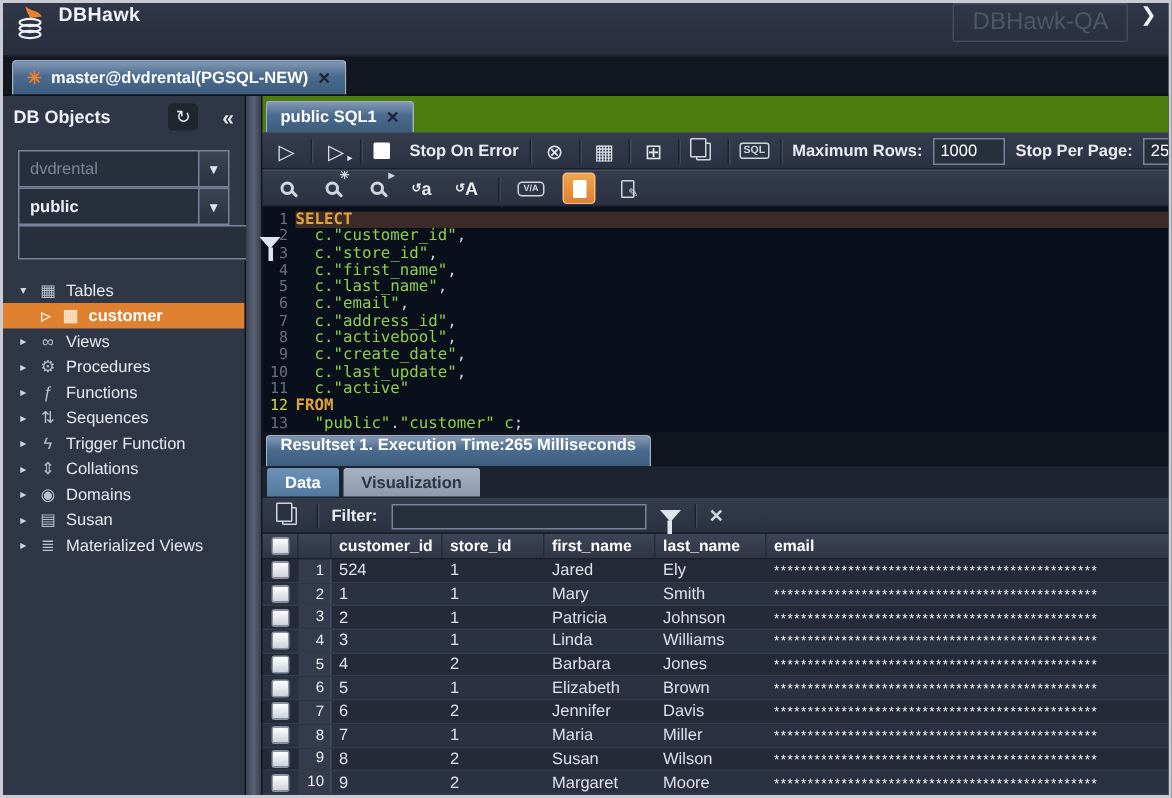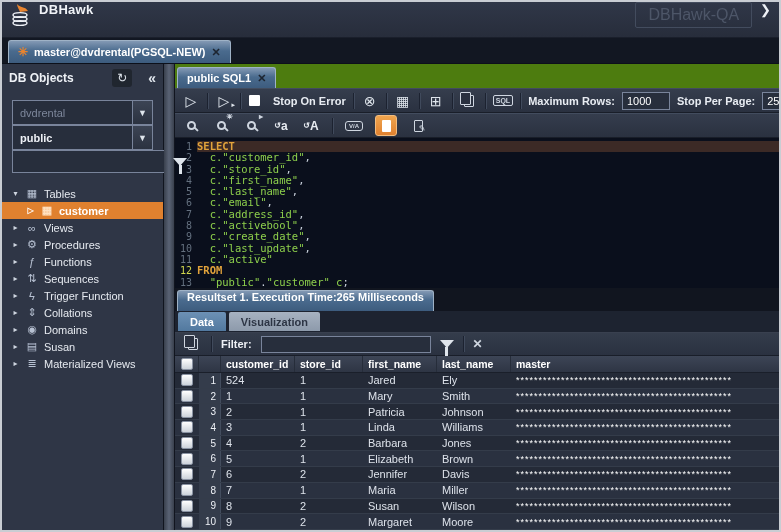--- a/index.html
+++ b/index.html
@@ -401,21 +401,21 @@
       <div class="grid">
         <div class="ghead">
           <div class="gh c-cb" style="justify-content:center;">
               <span class="cb"></span>
             </div>
           <div class="gh c-num" style="background:none;border-right:1px solid #262d3a;"></div>
           <div class="gh c-1">customer_id</div>
           <div class="gh c-2">store_id</div>
           <div class="gh c-3">first_name</div>
           <div class="gh c-4">last_name</div>
-          <div class="gh c-5" style="border-right:none;">master</div>
+          <div class="gh c-5" style="border-right:none;">email</div>
         </div>
         <div>
             <div class="grow odd">
               <div class="gc c-cb">
                 <span class="cb"></span>
               </div>
               <div class="gc c-num">1</div>
               <div class="gc c-1">524</div>
               <div class="gc c-2">1</div>
               <div class="gc c-3">Jared</div>

